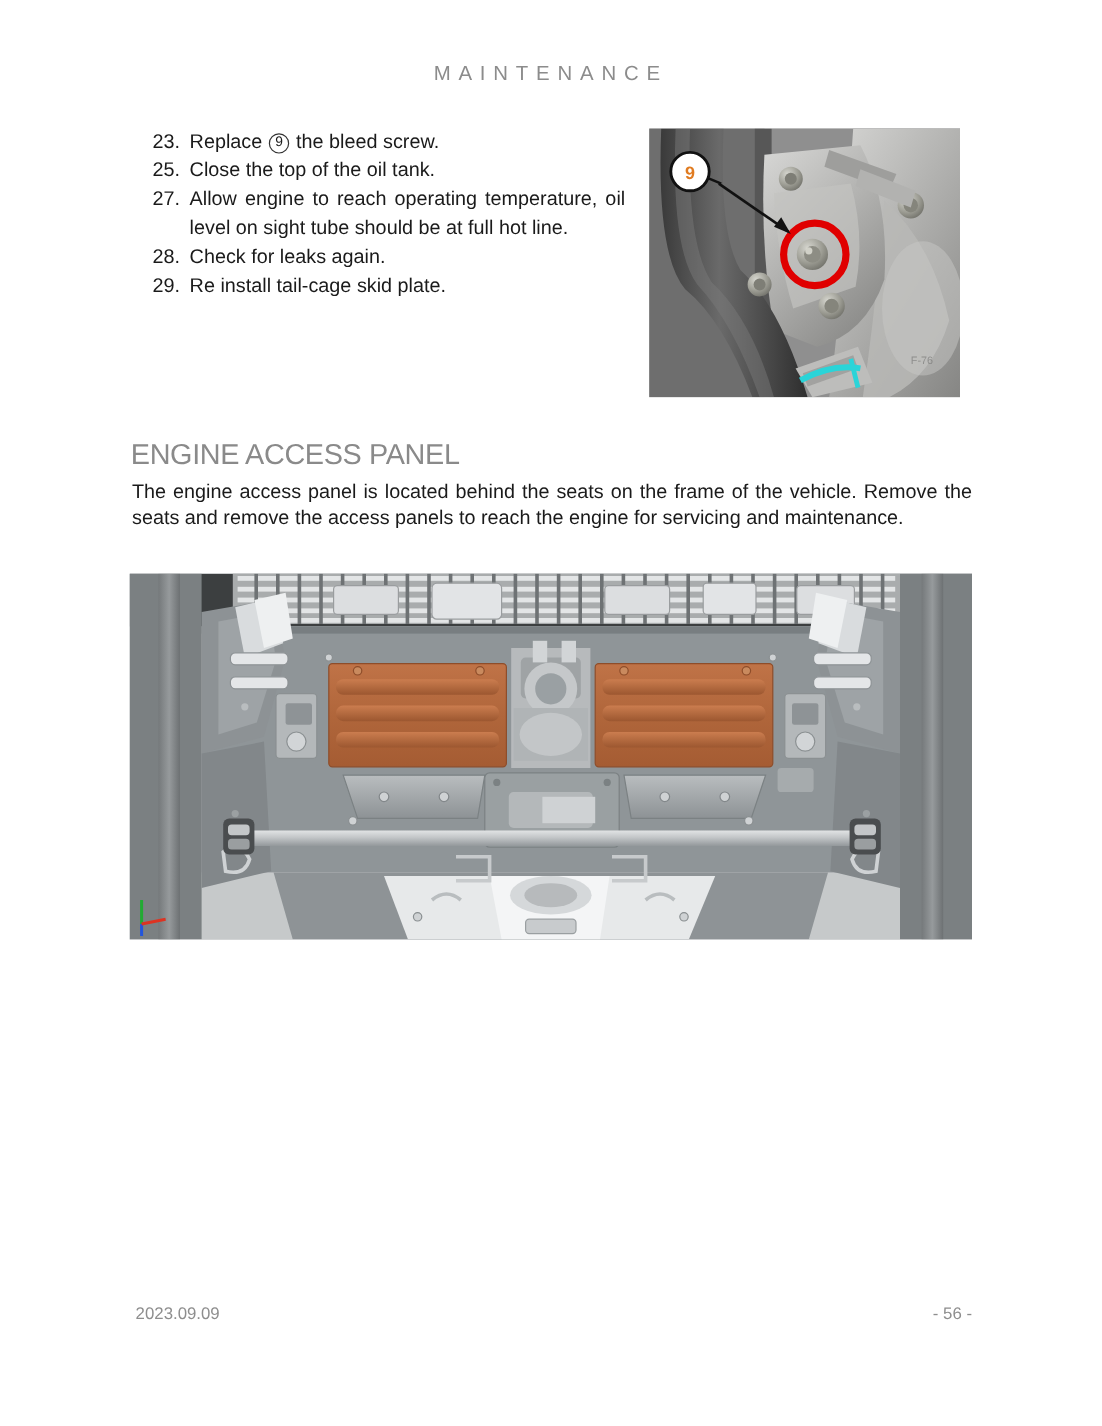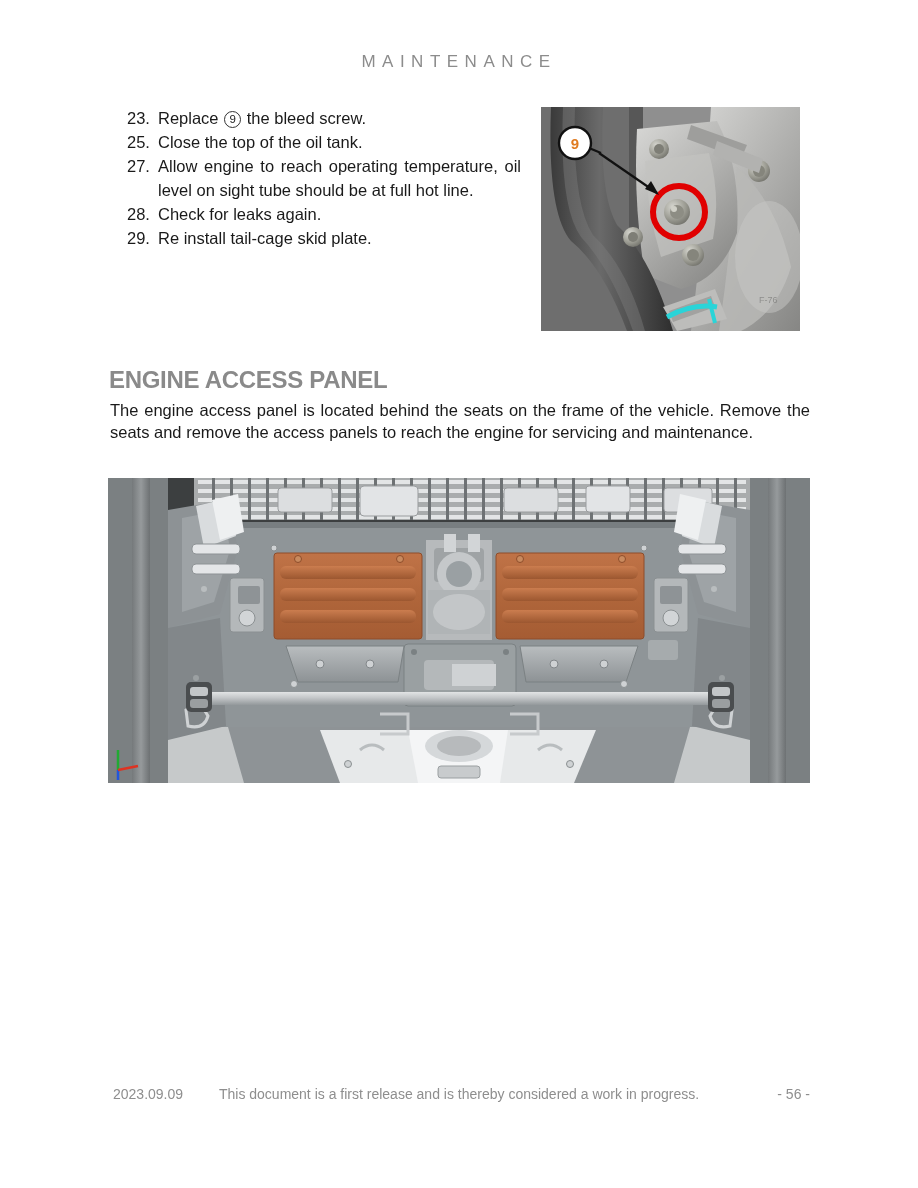--- a/index.html
+++ b/index.html
@@ -82,21 +82,21 @@
     background: #9d9d9d;
   }
   .photo-frame svg { display: block; }
 
   
   .section-heading {
     position: absolute;
     left: 109px;
     top: 366px;
     font-size: 24px;
-    font-weight: bold;
+    font-weight: normal;
     color: #8a8a8a;
     letter-spacing: -0.3px;
   }
 
   
   .body-para {
     position: absolute;
     left: 110px;
     top: 400px;
     width: 700px;
@@ -472,16 +472,15 @@
       <line x1="10" y1="292" x2="10" y2="272" stroke="#22aa33" stroke-width="2.5"></line>
       <line x1="10" y1="292" x2="10" y2="302" stroke="#2255dd" stroke-width="2.5"></line>
       <line x1="10" y1="292" x2="30" y2="288" stroke="#dd3322" stroke-width="2.5"></line>
     </g>
   </svg>
 </div>
 
 <div class="footer">
   <span class="footer-date">2023.09.09</span>
   <div class="footer-note">
-    <div>This document is a first release and is thereby considered a work in progress.</div>
   </div>
   <span class="footer-page">- 56 -</span>
 </div>
 
 </body></html>

